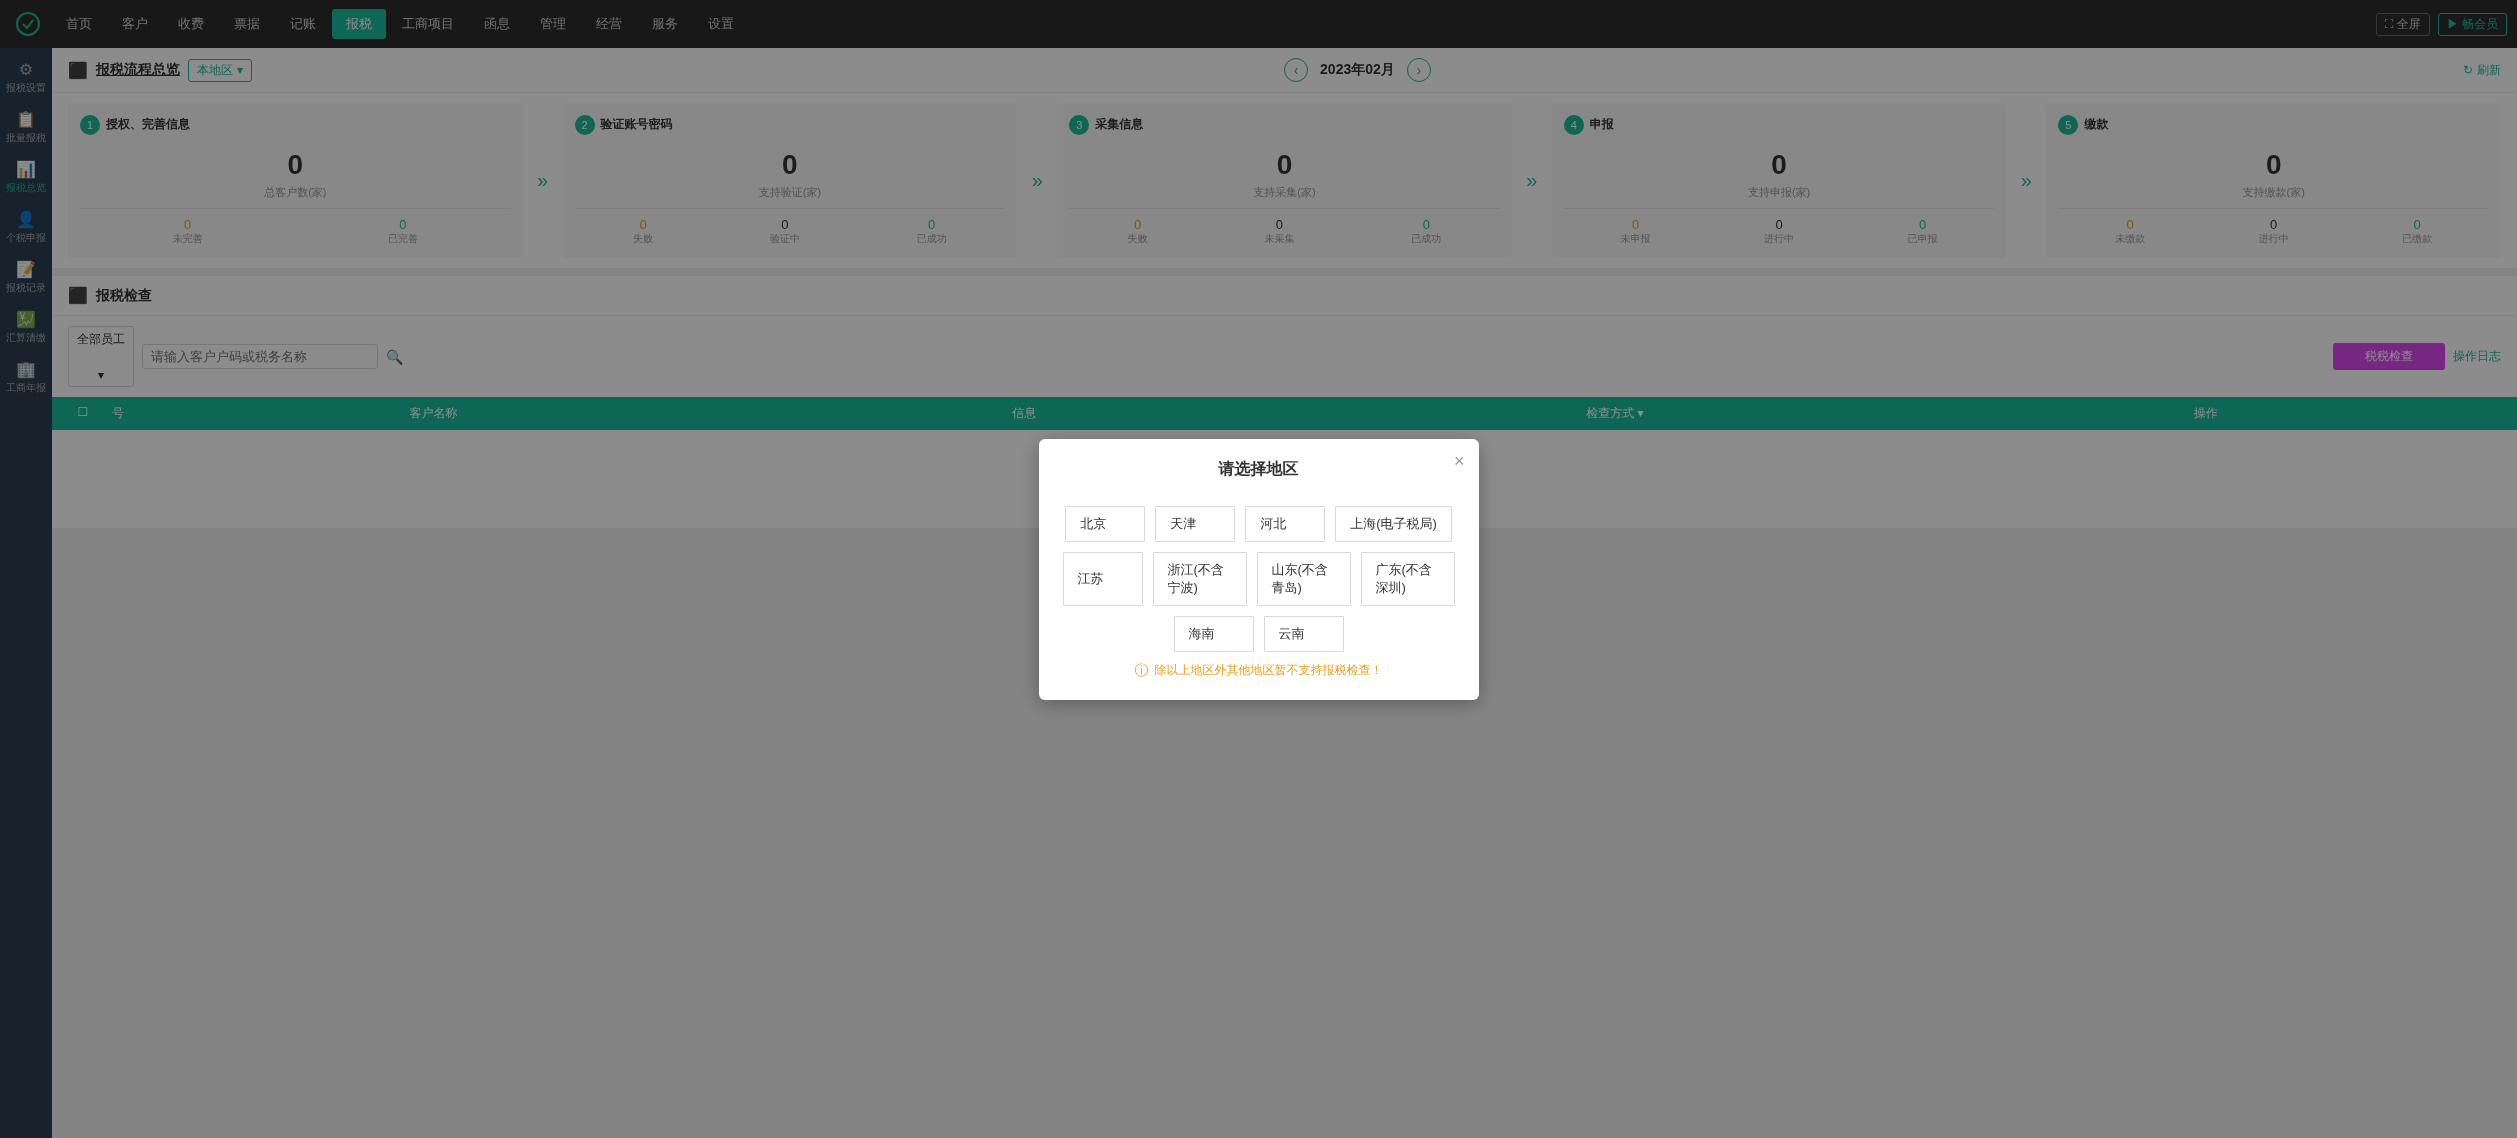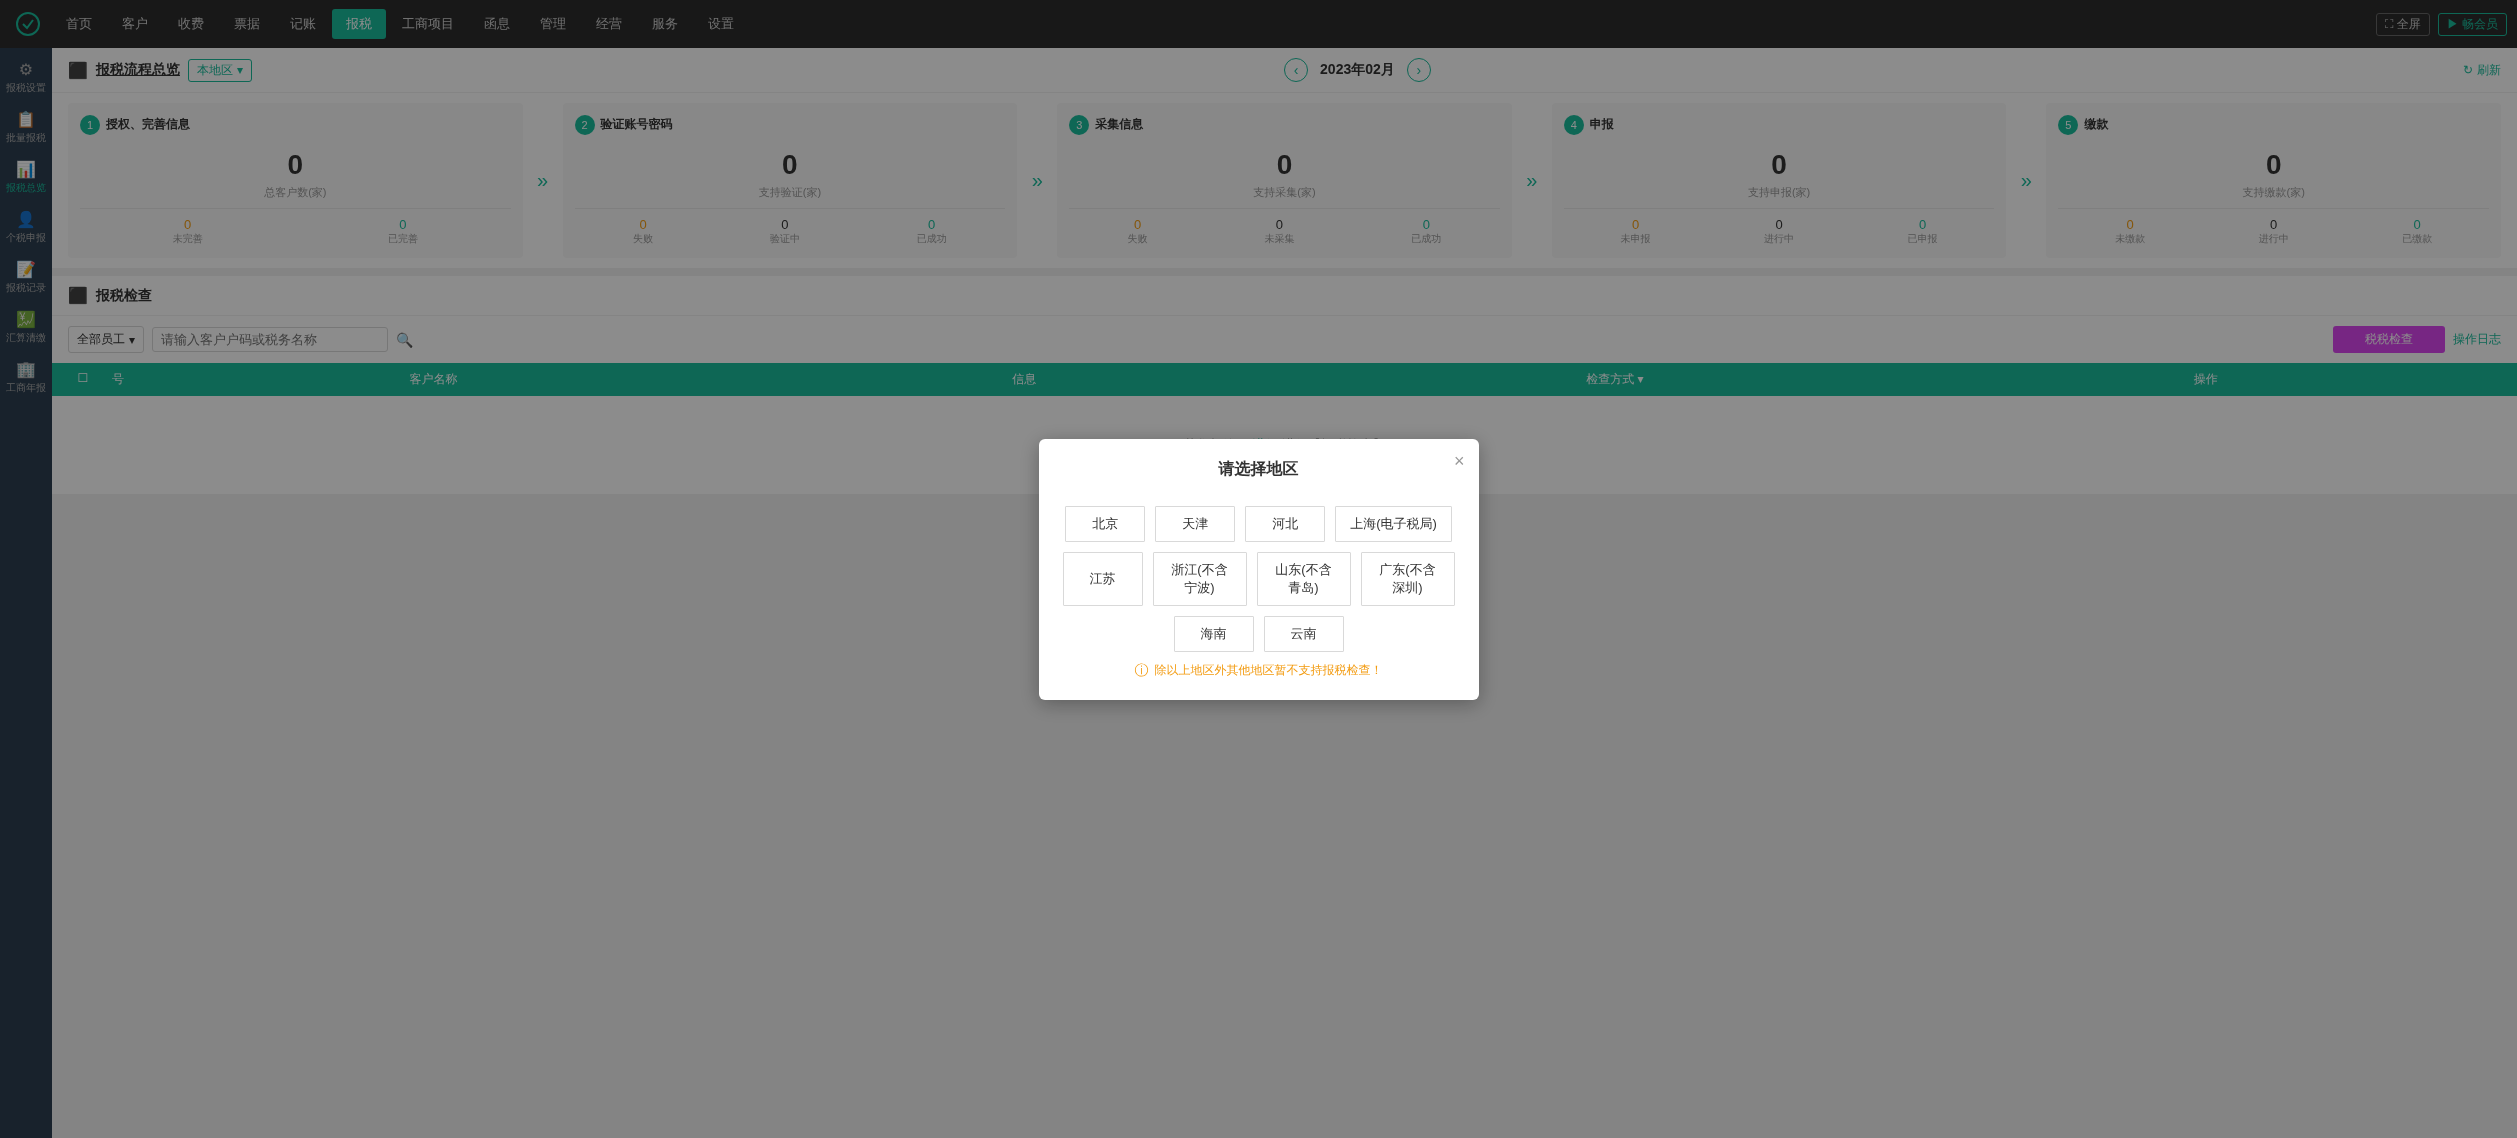--- a/index.html
+++ b/index.html
@@ -175,21 +175,21 @@
       gap: 8px;
     }
     .select-box {
       border: 1px solid #d9d9d9;
       border-radius: 3px;
       padding: 4px 8px;
       font-size: 12px;
       color: #333;
       background: #fff;
       cursor: pointer;
-      display: flex; align-items: center; gap: 4px;
+      display: flex; align-items: center; gap: 20px; flex-direction: column;
     }
     .search-input {
       border: 1px solid #d9d9d9;
       border-radius: 3px;
       padding: 4px 8px;
       font-size: 13px;
       width: 236px;
     }
     .search-btn {
       background: none;
@@ -273,21 +273,21 @@
     }
     .region-btn {
       border: 1px solid #d9d9d9;
       border-radius: 1px;
       background: #fff;
       padding: 8px 14px;
       font-size: 13px;
       color: #333;
       cursor: pointer;
       min-width: 80px;
-      text-align: center;
+      text-align: left;
     }
     .modal-warning {
       display: flex;
       align-items: center;
       gap: 6px;
       color: #f39c12;
       font-size: 12px;
       justify-content: center;
       margin-top: 10px;
     }

